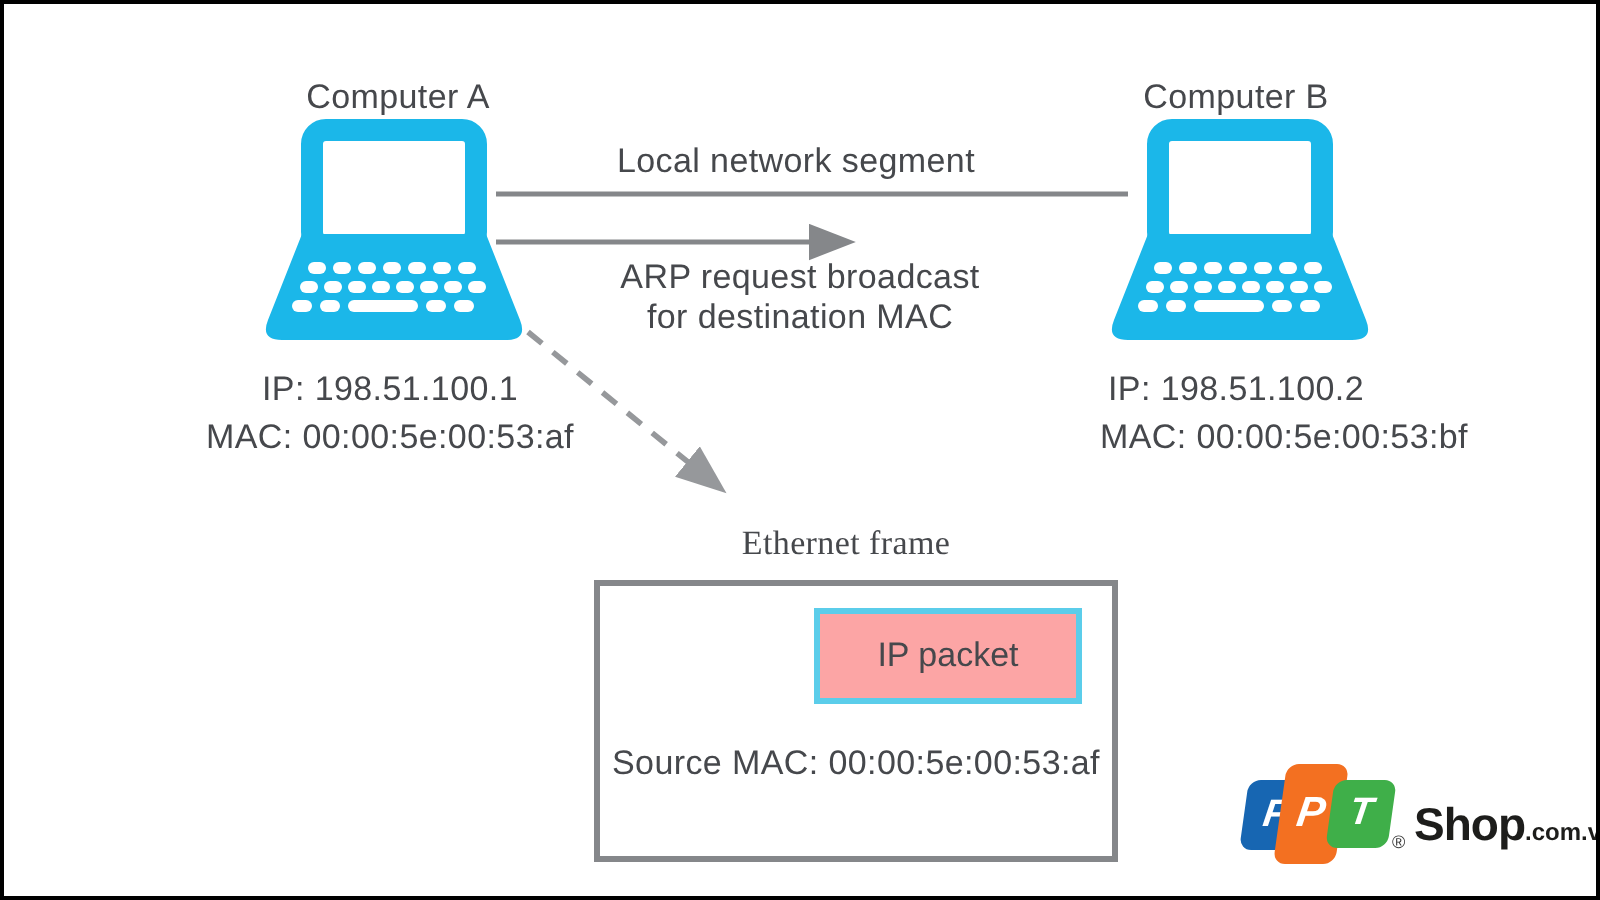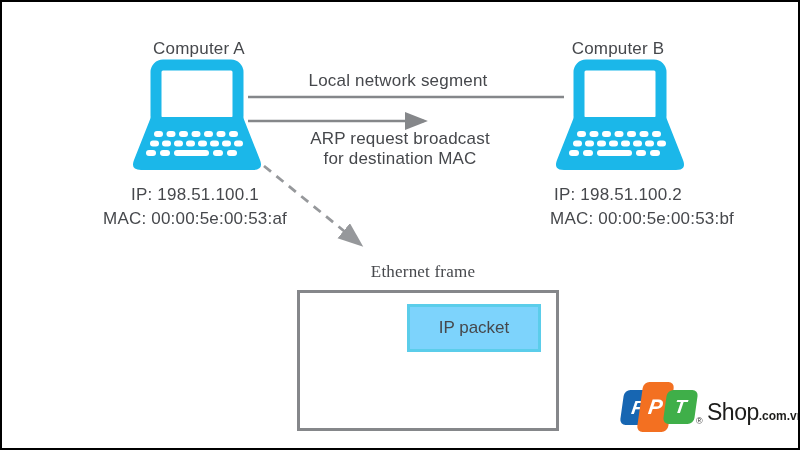--- a/index.html
+++ b/index.html
@@ -53,42 +53,42 @@
     left: 295px; top: 288px;
     width: 256px; height: 135px;
     border: 3px solid #85878a;
     background: #ffffff;
   }
   .ip-packet-box {
     position: absolute;
     left: 405px; top: 302px;
     width: 128px; height: 42px;
     border: 3px solid #5bcdea;
-    background: #7dd3fc;
+    background: #fca5a5;
     display: flex; align-items: center; justify-content: center;
     color: #46484c; font-size: 17px;
   }
   .source-mac { left: 426px; top: 370px; }
   .dest-mac   { left: 426px; top: 396px; }
 
   
   .brand { position: absolute; left: 618px; top: 380px; width: 175px; height: 50px; }
   .tile {
     position: absolute;
     transform: skewX(-8deg);
     border-radius: 6px;
     display: flex; align-items: center; justify-content: center;
     color: #ffffff; font-weight: bold; font-style: italic;
   }
   .tile-f { left: 2px;  top: 8px; width: 31px; height: 35px; background: #1766b2; font-size: 19px; z-index: 1; }
   .tile-p { left: 20px; top: 0;   width: 31px; height: 50px; background: #f37021; font-size: 21px; z-index: 2; }
   .tile-t { left: 45px; top: 8px; width: 31px; height: 34px; background: #3faf49; font-size: 19px; z-index: 3; }
   .reg-mark { position: absolute; left: 76px; top: 34px; font-size: 9px; color: #3a3a3a; z-index: 4; }
   .shop-line { position: absolute; left: 87px; top: 17px; color: #1d1d1b; white-space: nowrap; }
-  .shop-word { font-weight: normal; font-size: 23px; letter-spacing: -0.5px; }
+  .shop-word { font-weight: bold; font-size: 23px; letter-spacing: -0.5px; }
   .shop-suffix { font-weight: bold; font-size: 12px; }
 </style>
 </head>
 <body>
 
 <div class="canvas">
 
   <svg class="connectors" width="800" height="450" viewBox="0 0 800 450">
     <defs>
       <marker id="arrow-solid" markerWidth="12" markerHeight="10" refX="7.5" refY="3.5" orient="auto">
@@ -165,20 +165,21 @@
 
   <div class="txt arp-label">ARP request broadcast
 for destination MAC</div>
   <div class="txt link-label">Local network segment</div>
 
   <div class="txt frame-title">Ethernet frame</div>
   <div class="frame-box"></div>
   <div class="ip-packet-box">
     <span>IP packet</span>
   </div>
+  <div class="txt source-mac">Source MAC: 00:00:5e:00:53:af</div>
 
   <div class="brand">
     <div class="tile tile-f">
         <span>F</span>
       </div>
     <div class="tile tile-p">
         <span>P</span>
       </div>
     <div class="tile tile-t">
         <span>T</span>

